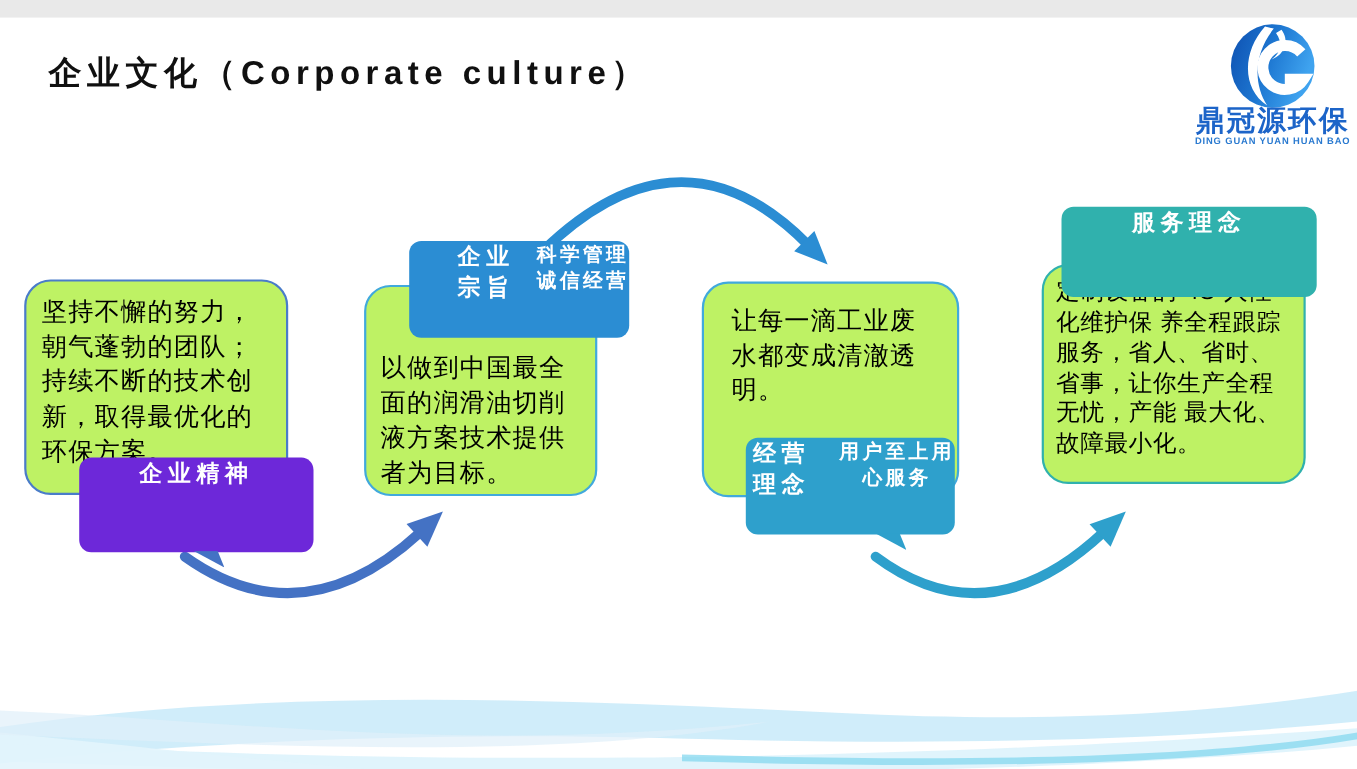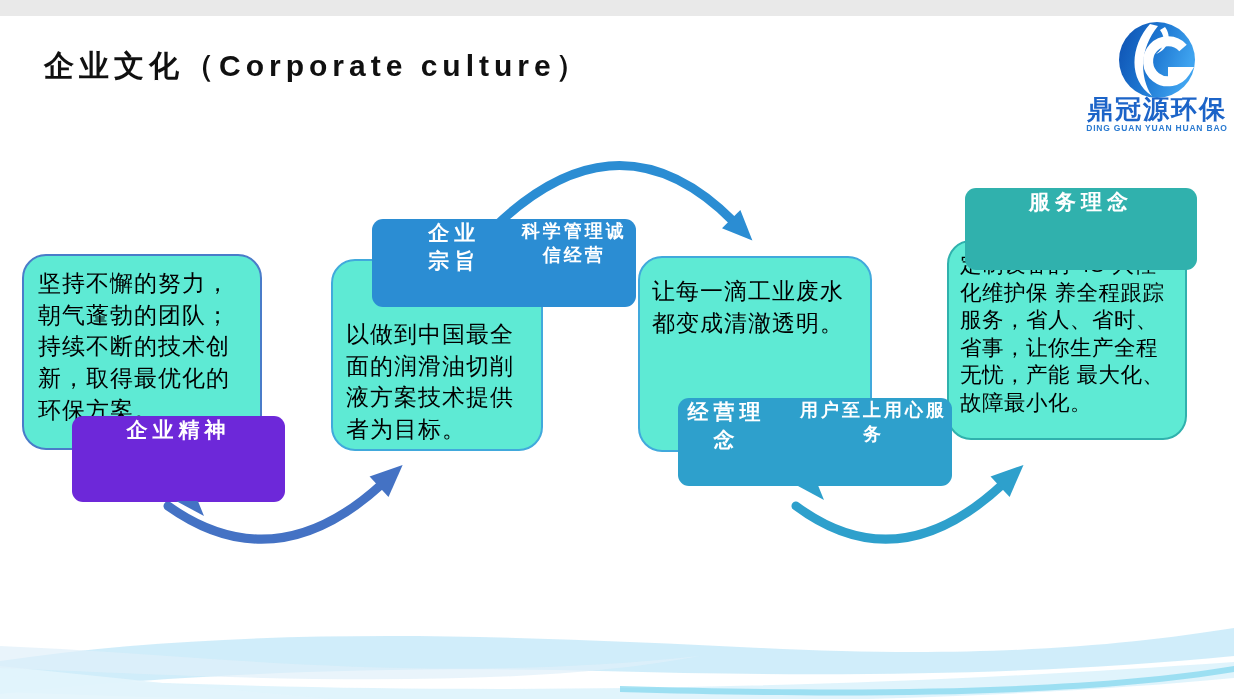--- a/index.html
+++ b/index.html
@@ -11,40 +11,40 @@
   }
   
   .title {
     position:absolute; left:44px; top:30px; z-index:5;
     font-size:30px; font-weight:bold; color:#101010; letter-spacing:5px;
   }
   
   .logo { position:absolute; left:1082px; top:2px; width:150px; height:118px; z-index:5; }
   
   .wbox {
-    position:absolute; z-index:2; background:#5eead4;
+    position:absolute; z-index:2; background:#bef264;
     border:2px solid #4a7cc9; border-radius:24px;
     color:#000; font-size:23px; line-height:1.38; letter-spacing:1px;
     box-sizing:border-box; font-weight:500;
   }
   .wbox-1 { left:22px;  top:238px; width:240px; height:196px; padding:12px 14px; }
   .wbox-2 { left:331px; top:243px; width:212px; height:192px; padding:58px 13px 0 13px; }
-  .wbox-3 { left:638px; top:240px; width:234px; height:196px; padding:18px 12px; }
+  .wbox-3 { left:638px; top:240px; width:234px; height:196px; padding:18px 25px; }
   .wbox-4 { left:947px; top:224px; width:240px; height:200px; padding:10px 11px; font-size:21.5px; line-height:1.28; letter-spacing:0.5px; }
   
   .label {
     position:absolute; z-index:3; border-radius:11px; color:#ffffff;
     display:flex; flex-direction:row; justify-content:space-evenly;
     text-align:center; box-sizing:border-box;gap:20px;
   }
   .label .t1 { font-weight:bold; font-size:21px; letter-spacing:5px; }
   .label .t2 { font-size:18px; letter-spacing:3px; font-weight:bold; }
   .label-1 { left:72px;  top:400px; width:213px; height:86px; }
-  .label-2 { left:372px; top:203px; width:264px; height:88px;padding-left:44px; }
-  .label-3 { left:678px; top:382px; width:274px; height:88px; }
+  .label-2 { left:372px; top:203px; width:200px; height:88px;padding-left:44px; }
+  .label-3 { left:678px; top:382px; width:190px; height:88px; }
   .label-4 { left:965px; top:172px; width:232px; height:82px; }
   .tail {
     position:absolute; bottom:-14px; width:34px; height:15px;
     clip-path:polygon(18% 0, 82% 0, 100% 100%);
   }
   .tail-1 { left:98px; }
   .tail-3 { left:112px; }
   
   .arrow { position:absolute; z-index:1; }
   .arrow path { stroke:var(--ac); fill:none; stroke-width:9; stroke-linecap:round; }

